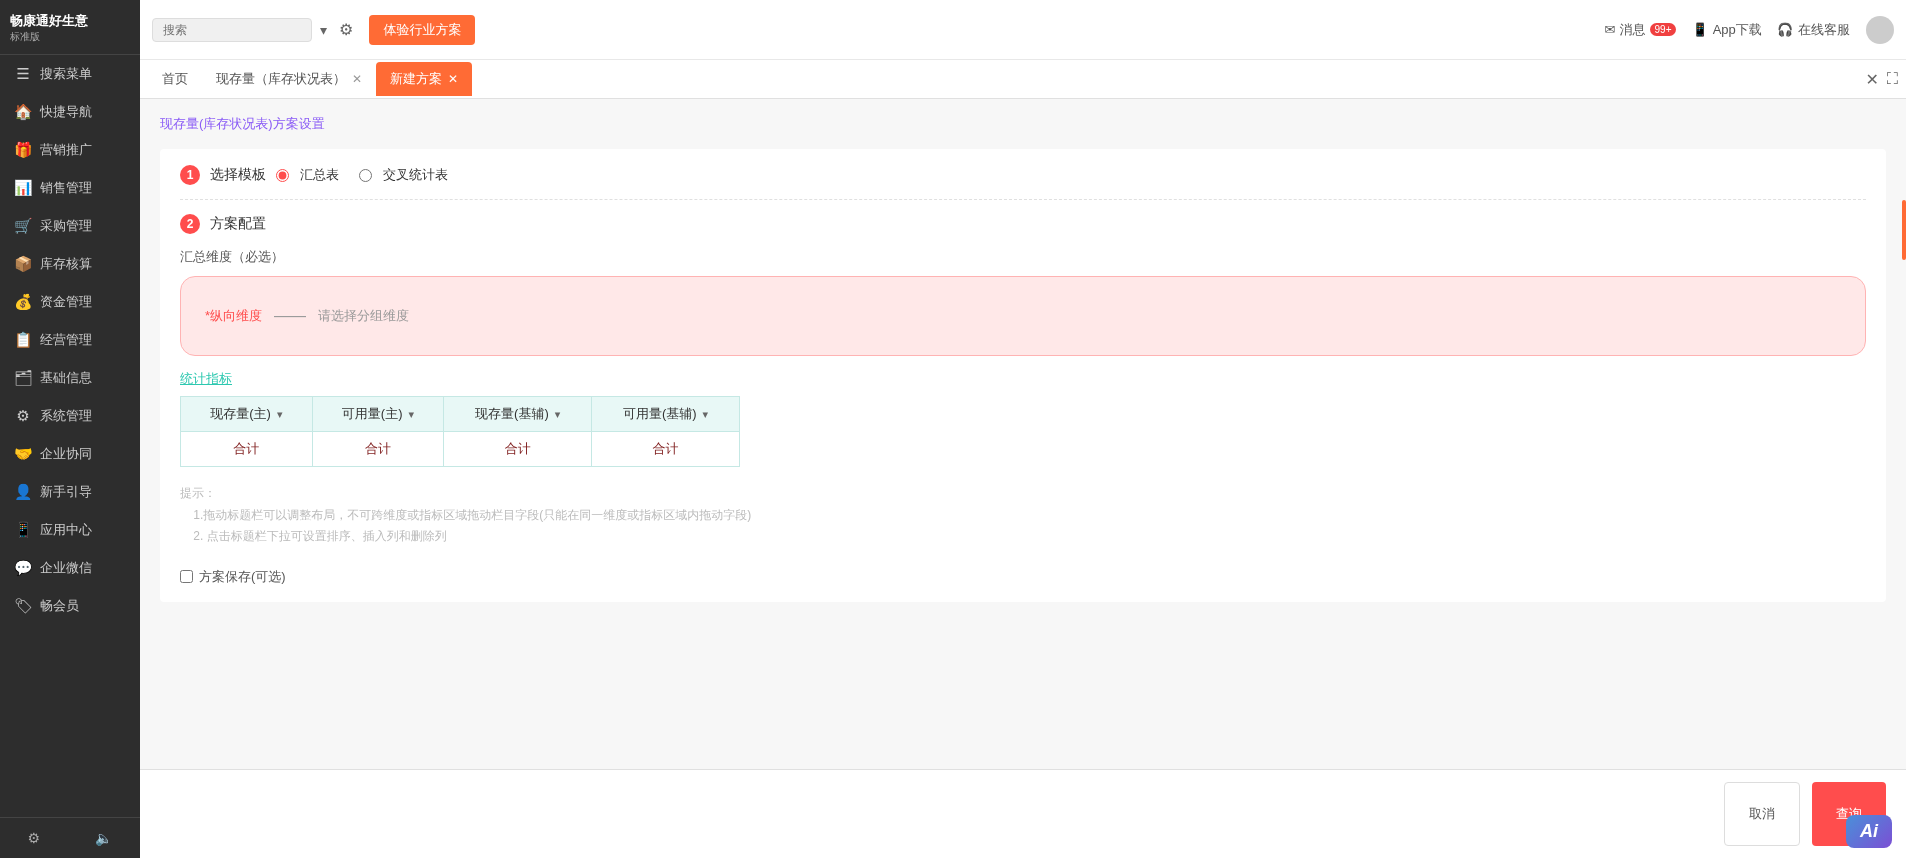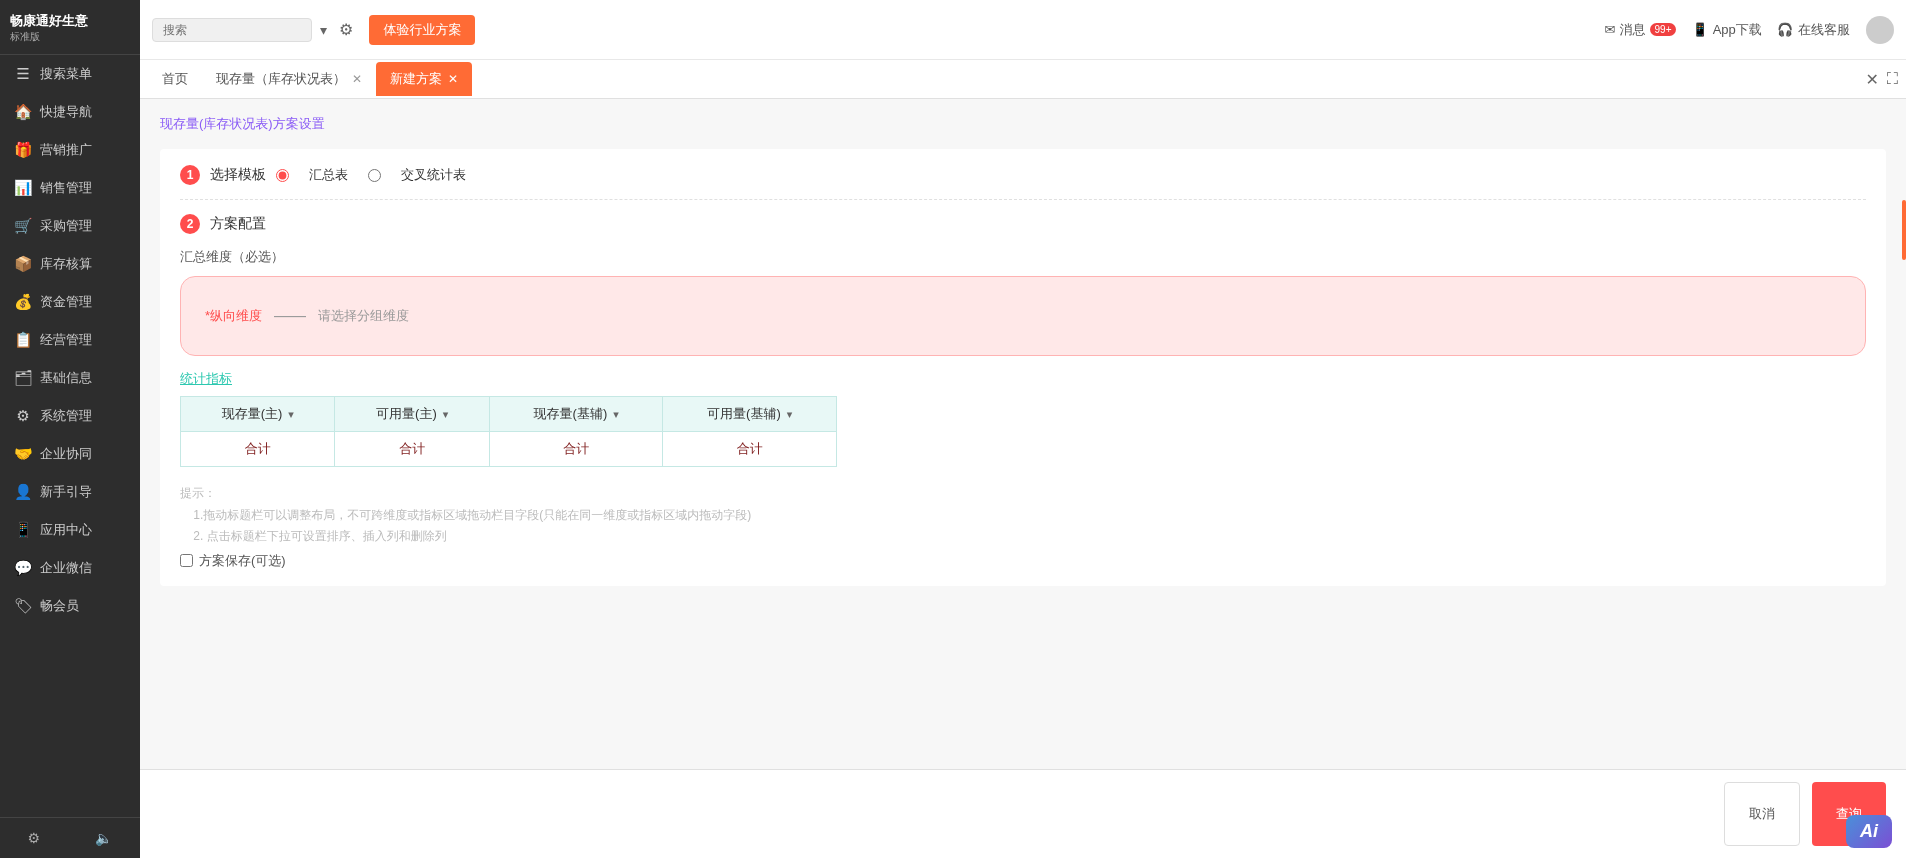--- a/index.html
+++ b/index.html
@@ -231,21 +231,21 @@
     
     .radio-group {
       display: flex;
       align-items: center;
       gap: 20px;
       flex: 1;
     }
     .radio-item {
       display: flex;
       align-items: center;
-      gap: 20px;
+      gap: 11px;
       cursor: pointer;
       font-size: 13px;
       color: #333;
     }
     .radio-item input[type="radio"] { accent-color: #ff4d4d; cursor: pointer; }
 
     
     .divider { border: none; border-top: 1px dashed #e0e0e0; margin: 14px 0; }
 
     
@@ -305,21 +305,21 @@
 
     
     .stats-section { margin-top: 10px; }
     .stats-title {
       color: #2dc8b0;
       font-size: 13px;
       margin-bottom: 8px;
       text-decoration: underline;
     }
     .stats-table {
-      width: 657px;
+      width: 560px;
       border-collapse: collapse;
       border: 1px solid #c5e8e4;
     }
     .stats-table th {
       background: #e8f8f6;
       color: #333;
       font-size: 13px;
       font-weight: normal;
       padding: 8px 16px;
       text-align: center;
@@ -347,21 +347,21 @@
       font-size: 12px;
       color: #bbb;
       line-height: 1.8;
     }
 
     
     .save-option {
       display: flex;
       align-items: center;
       gap: 6px;
-      margin-top: 4px;
+      margin-top: 20px;
       font-size: 13px;
       color: #555;
     }
     .save-option input[type="checkbox"] { cursor: pointer; }
 
     
     .footer-actions {
       background: #fff;
       border-top: 1px solid #e0e0e0;
       padding: 12px 20px;

